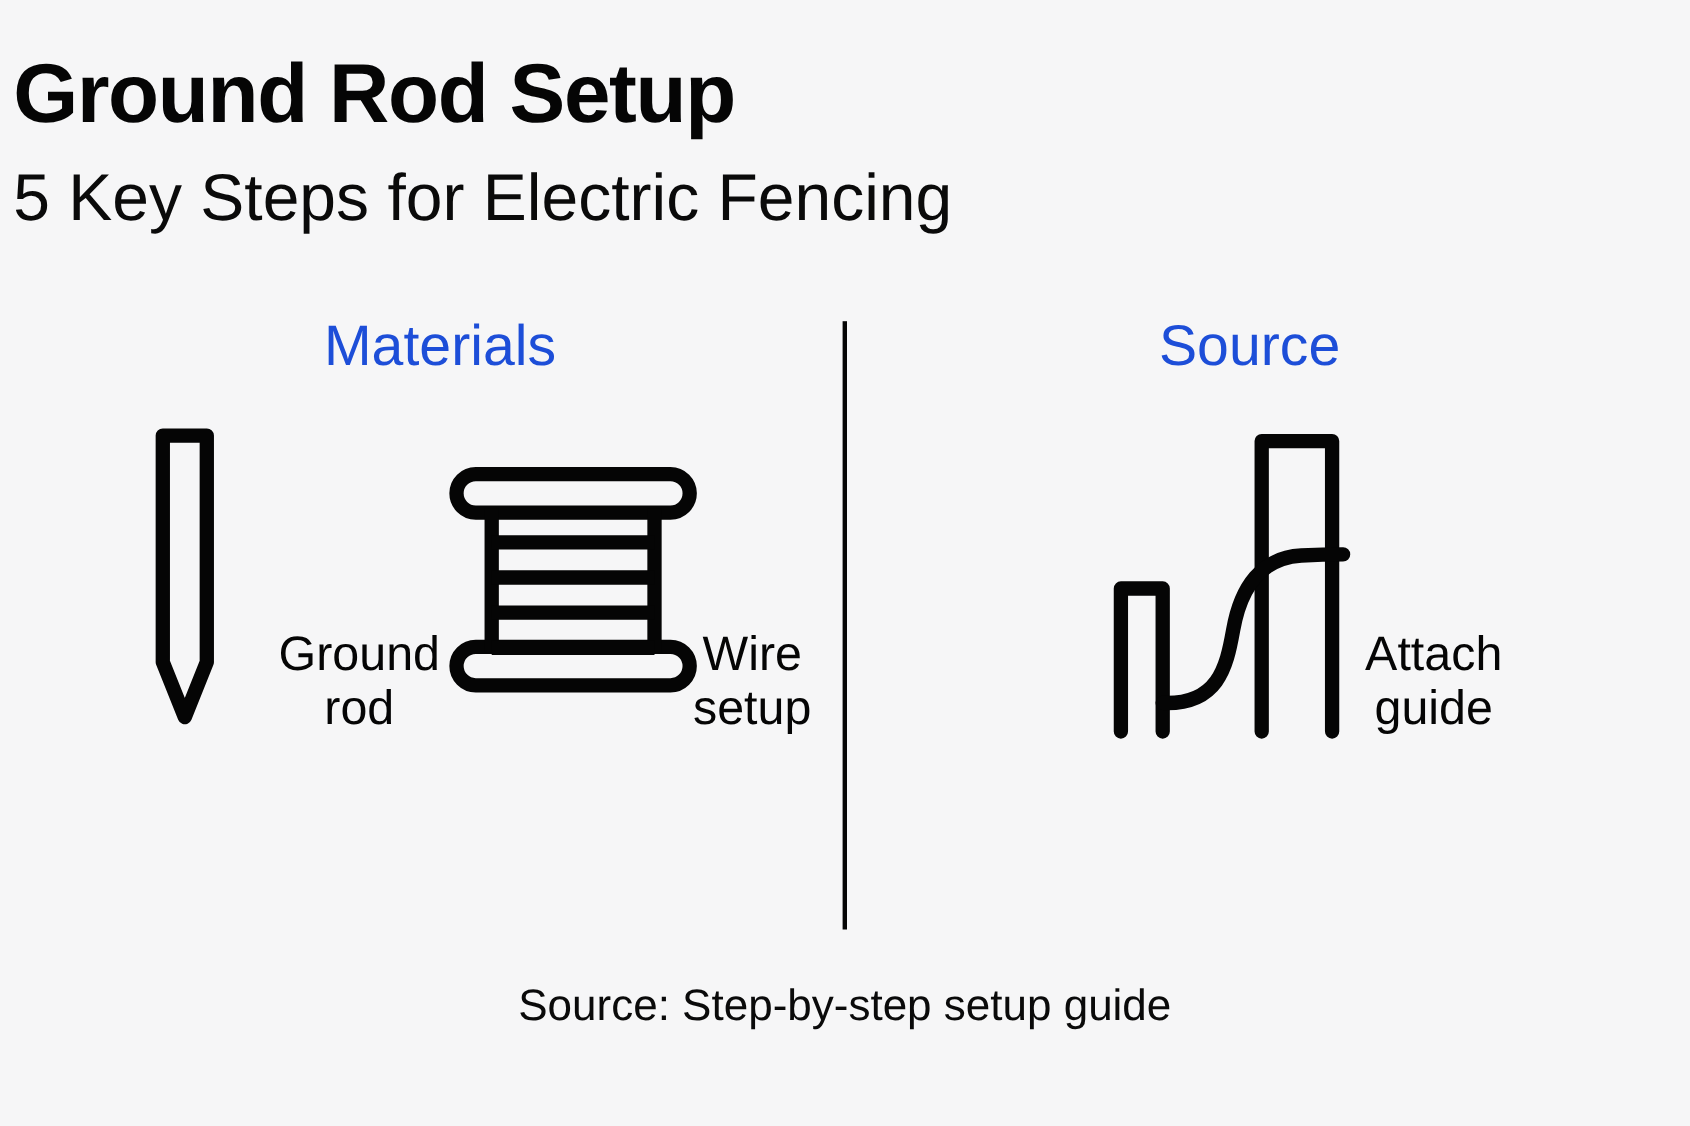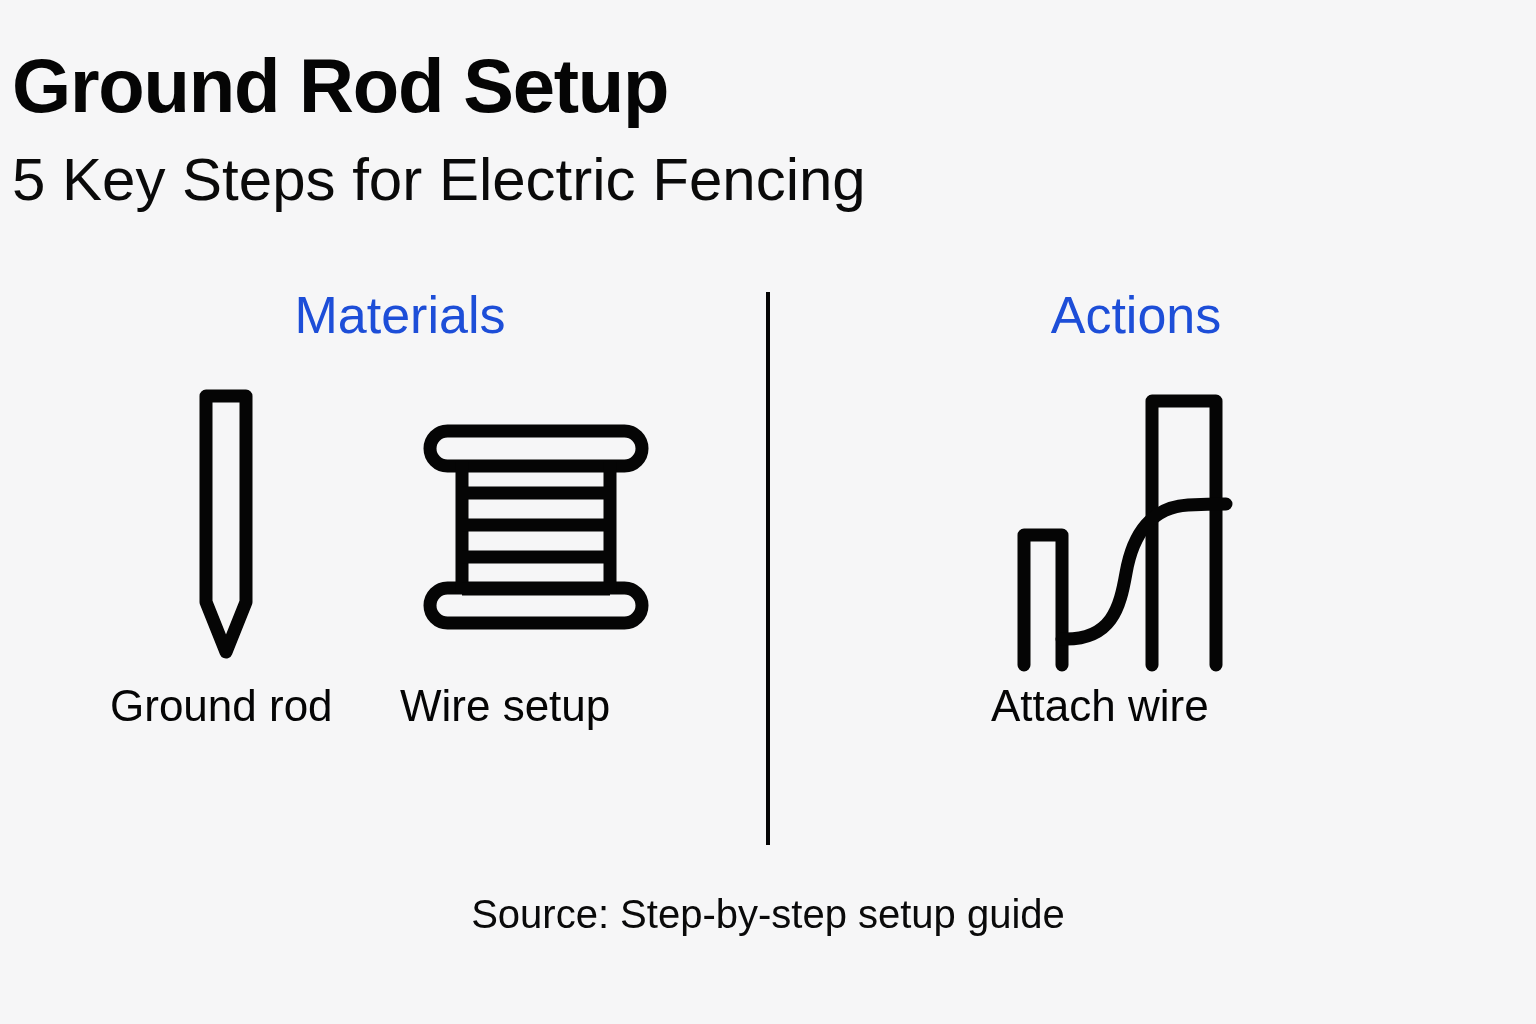--- a/index.html
+++ b/index.html
@@ -76,22 +76,22 @@
 
   .items {
     display: flex;
     justify-content: center;
     align-items: flex-start;
     margin-top: 26px;
   }
   .item {
     width: 290px;
     display: flex;
-    flex-direction: column;
-    align-items: flex-start;
+    flex-direction: row;
+    align-items: flex-end;
   }
   .item .art {
     height: 300px;
     width: 260px;
     display: flex;
     align-items: center;
     justify-content: center;
   }
   .item .caption {
     font-size: 44px;
@@ -166,40 +166,40 @@
             <line x1="41" y1="177" x2="189" y2="177" stroke="#050505" stroke-width="13"></line>
           </svg>
         </div>
         <div class="caption">Wire setup</div>
       </div>
 
     </div>
   </div>
 
   <div class="column right">
-    <h2 class="col-head">Actions</h2>
+    <h2 class="col-head">Source</h2>
 
     <div class="items">
 
 
       <div class="item">
         <div class="art art-attach">
           <svg width="250" height="300" viewBox="0 0 250 300">
 
             <path d="M150 288 L150 24 L214 24 L214 288" fill="none" stroke="#050505" stroke-width="13" stroke-linejoin="round" stroke-linecap="round"></path>
 
             <path d="M22 288 L22 158 L60 158 L60 288" fill="none" stroke="#050505" stroke-width="13" stroke-linejoin="round" stroke-linecap="round"></path>
 
             <path d="M60 262
                      C 110 264, 118 230, 124 196
                      C 131 156, 150 130, 186 128
                      C 206 127, 216 127, 224 127" fill="none" stroke="#050505" stroke-width="13" stroke-linecap="round"></path>
           </svg>
         </div>
-        <div class="caption">Attach wire</div>
+        <div class="caption">Attach guide</div>
       </div>
 
     </div>
   </div>
 
   <div class="footer">Source: Step-by-step setup guide</div>
 
 </div>
 
 </body></html>

